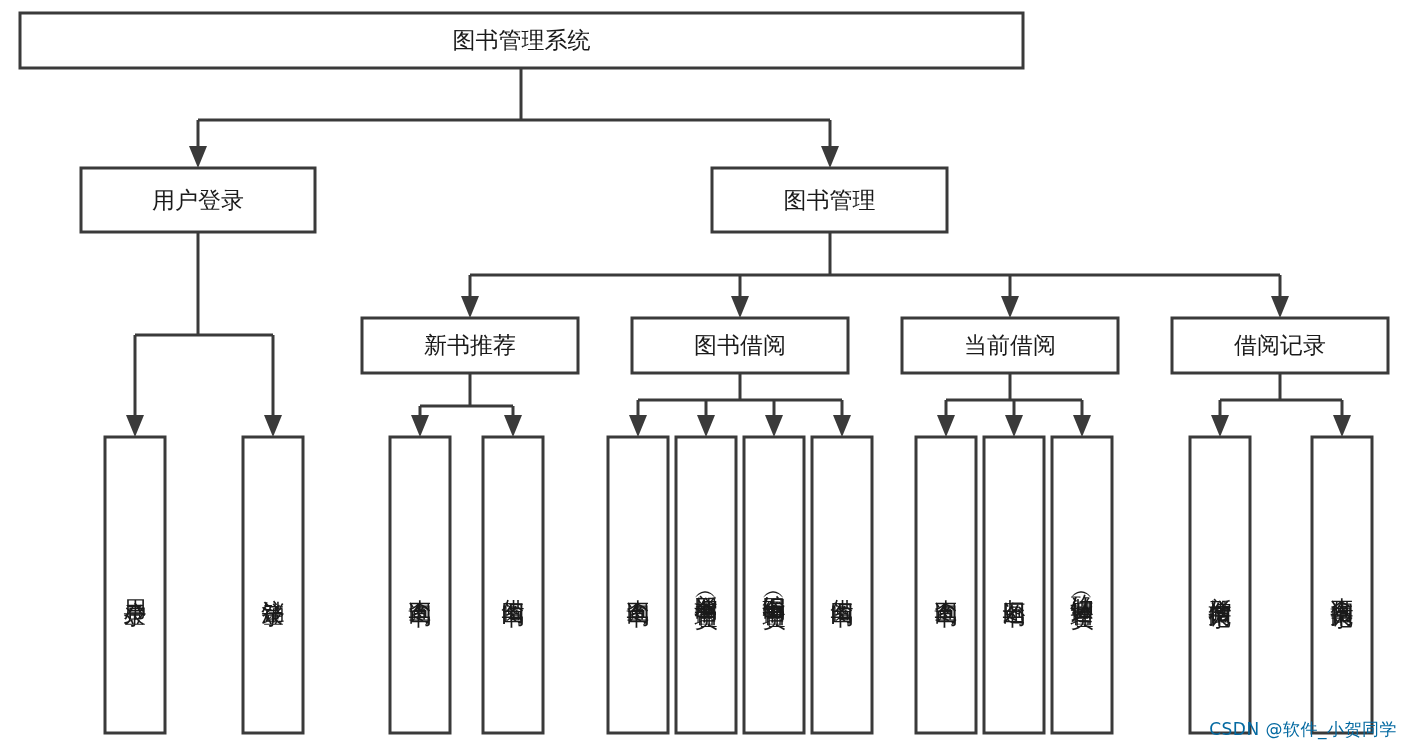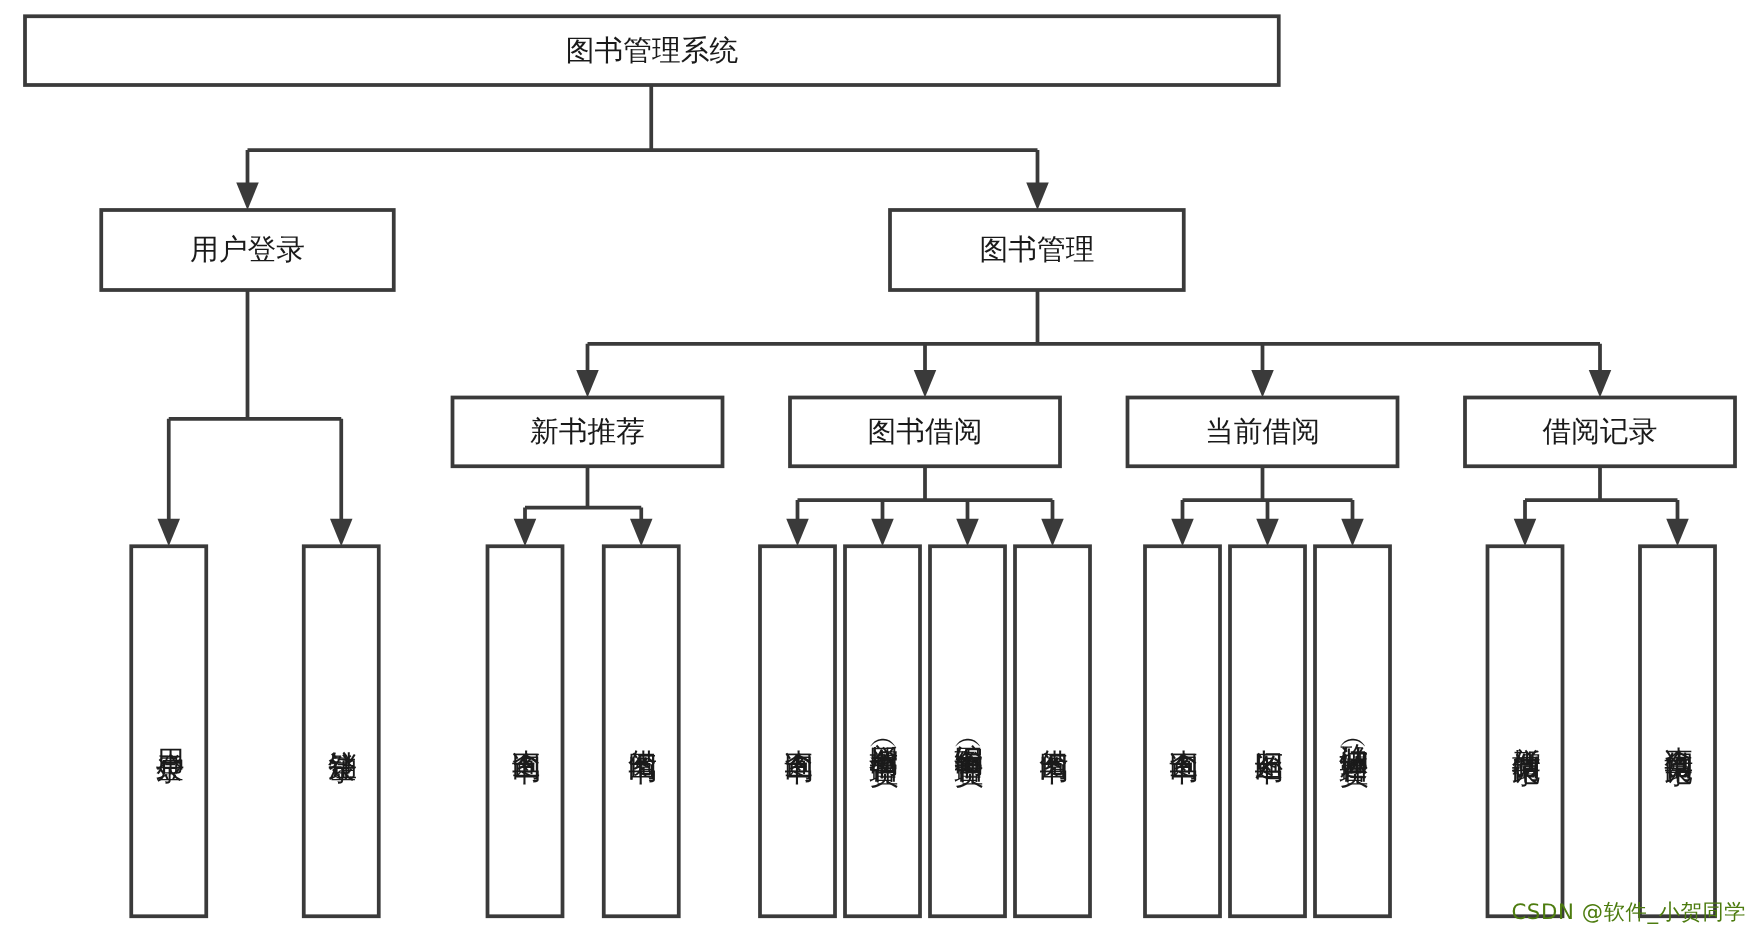--- a/index.html
+++ b/index.html
@@ -70,21 +70,21 @@
     letter-spacing: 2px;
     white-space: nowrap;
     text-align: center;
   }
   #watermark {
     position: absolute;
     right: 8px;
     bottom: 6px;
     font-family: "DejaVu Sans", "Liberation Sans", sans-serif;
     font-size: 17px;
-    color: #4d7c0f;
+    color: #0369a1;
     letter-spacing: 0.5px;
     white-space: nowrap;
   }
 </style>
 </head>
 <body>
 
 <div id="diagram-root">
 
   <svg class="flow" viewBox="0 0 1405 747" xmlns="http://www.w3.org/2000/svg">

